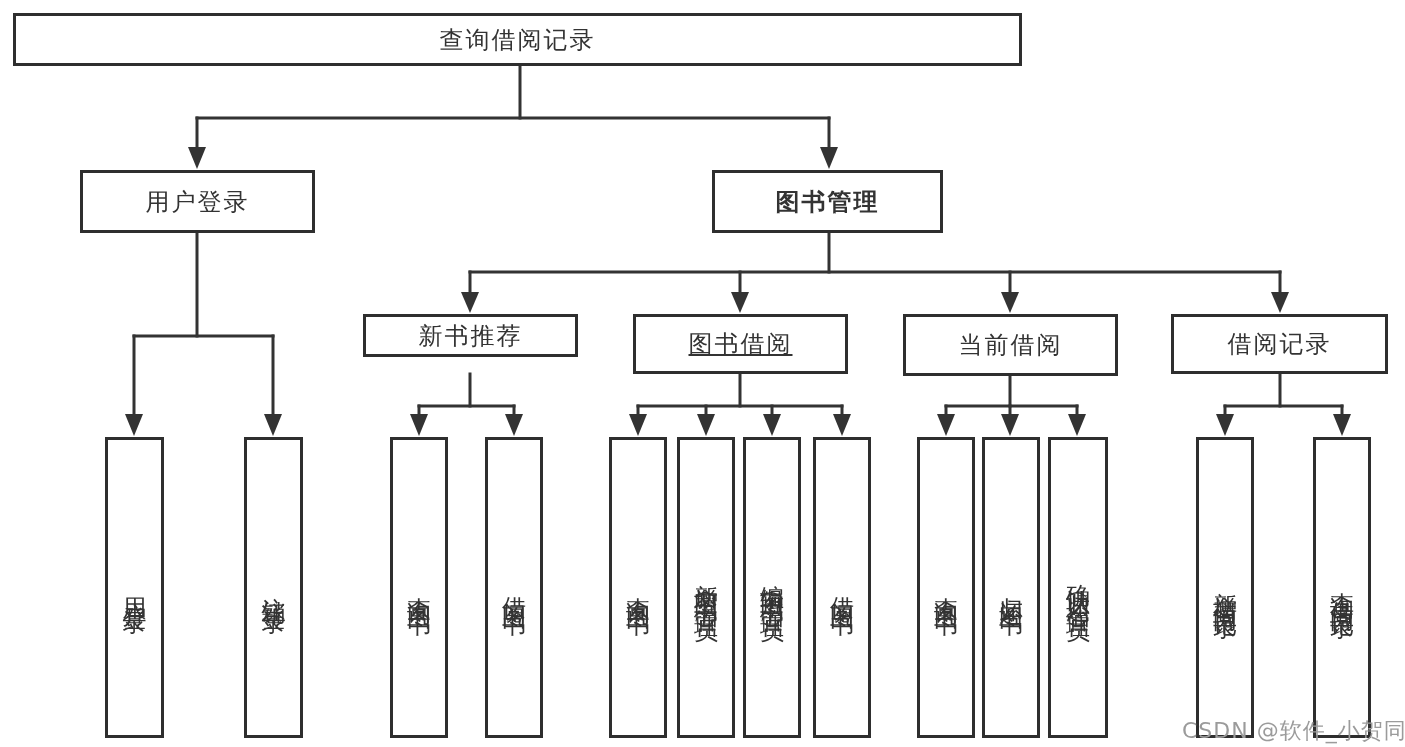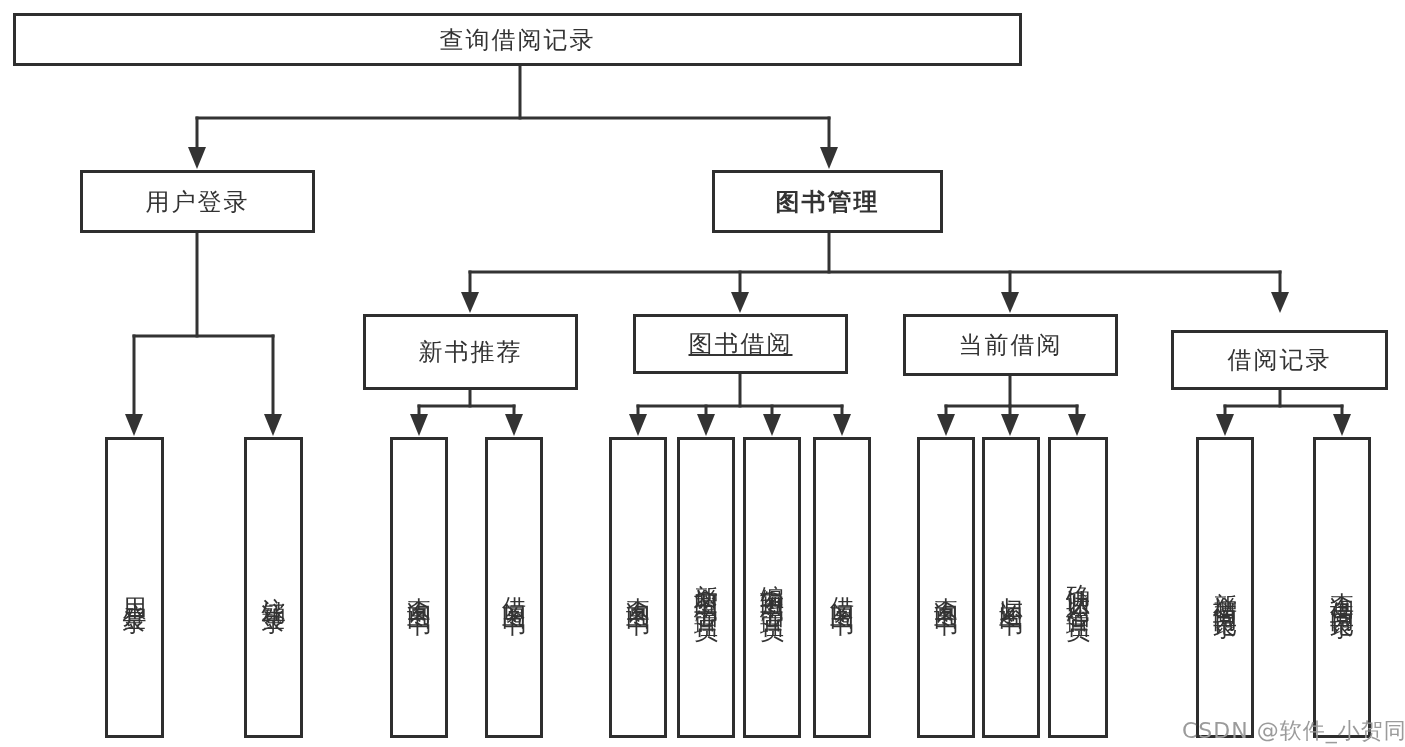--- a/index.html
+++ b/index.html
@@ -32,24 +32,24 @@
     letter-spacing:5px;
     line-height:1;
     white-space:nowrap;
   }
   
   #n-root{left:13px;top:13px;width:1009px;height:53px;}
   
   #n-user-login{left:80px;top:170px;width:235px;height:63px;}
   #n-book-mgmt{left:712px;top:170px;width:231px;height:63px;font-weight:bold;}
   
-  #n-new-books{left:363px;top:314px;width:215px;height:76px;text-align:center;}
+  #n-new-books{left:363px;top:314px;width:215px;height:43px;text-align:center;}
   #n-book-borrow{left:633px;top:314px;width:215px;height:60px;text-decoration:underline;}
   #n-current-borrow{left:903px;top:314px;width:215px;height:62px;}
-  #n-borrow-records{left:1171px;top:314px;width:217px;height:60px;margin-top:16px;}
+  #n-borrow-records{left:1171px;top:314px;width:217px;height:60px;}
   
   .leaf{top:437px;height:301px;width:59px;}
   #n-user-login-leaf{left:105px;}
   #n-logout-leaf{left:244px;}
   #n-query-books-1{left:390px;width:58px;}
   #n-borrow-books-1{left:485px;width:58px;}
   #n-query-books-2{left:609px;width:58px;}
   #n-add-books-admin{left:677px;width:58px;}
   #n-edit-books-admin{left:743px;width:58px;}
   #n-borrow-books-2{left:813px;width:58px;}

